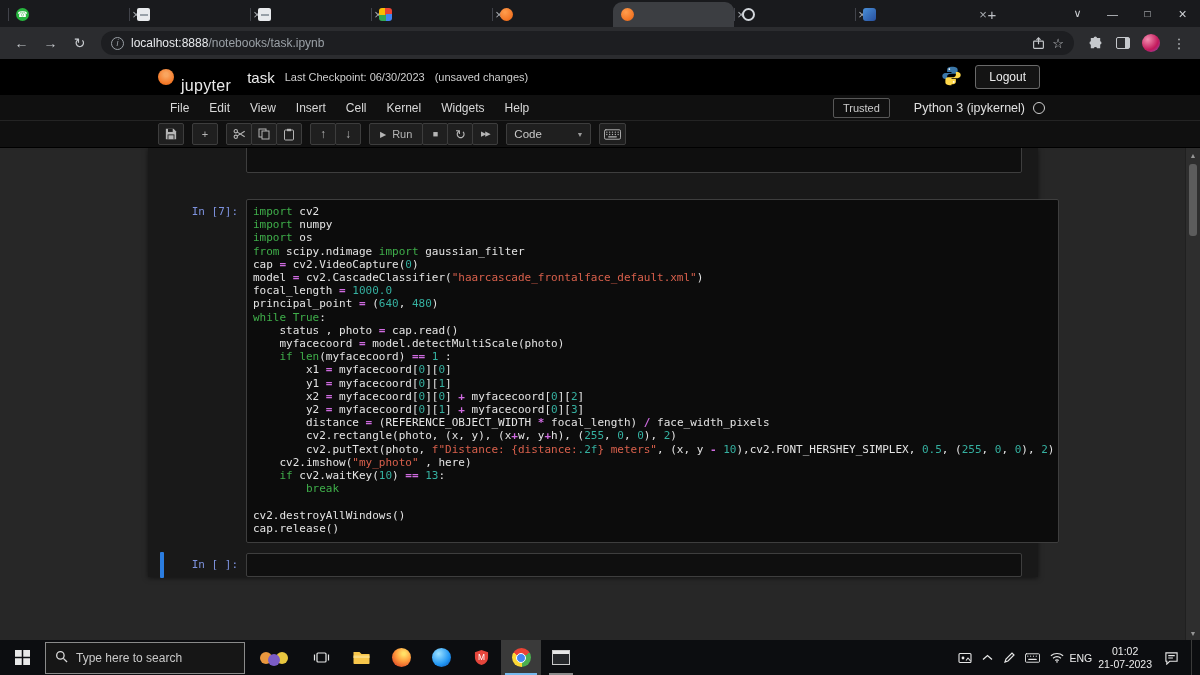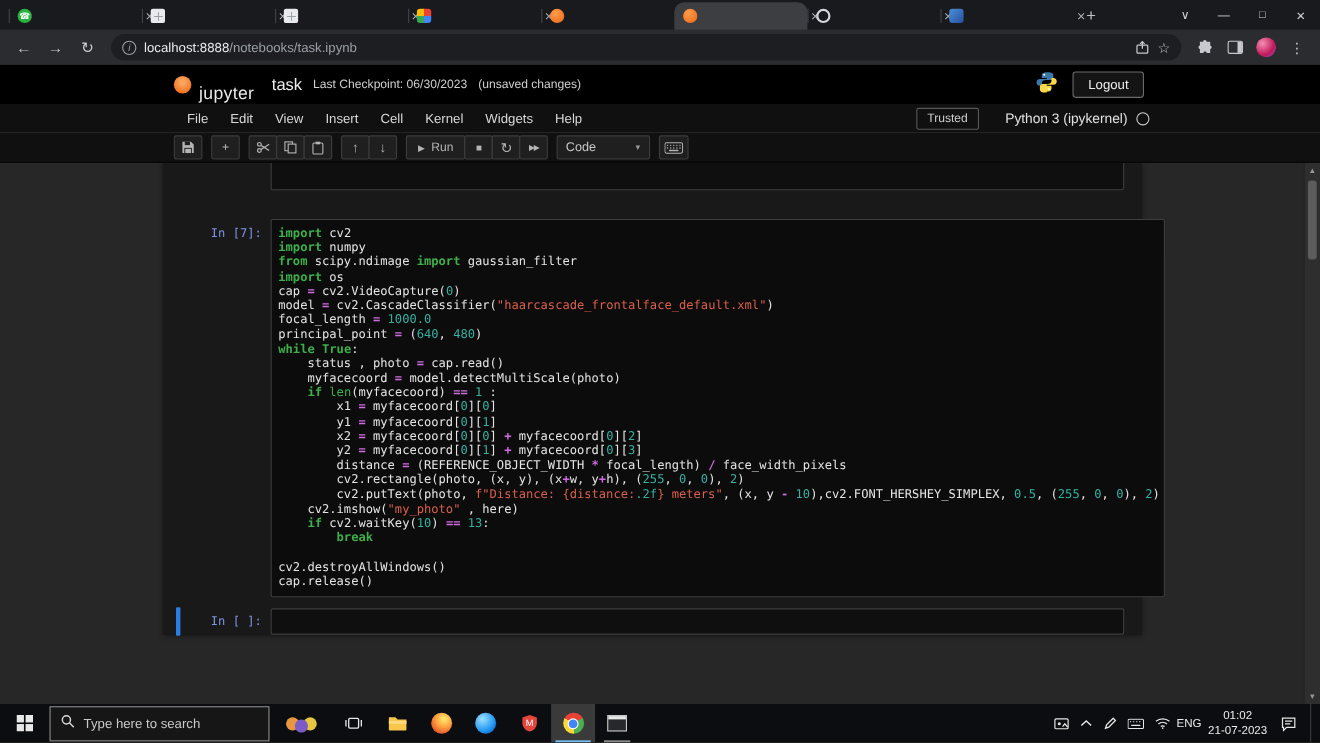--- a/index.html
+++ b/index.html
@@ -86,21 +86,21 @@
   .nb-container { position:absolute; left:148px; top:0; width:890px; height:429px; background:#191919; box-shadow:0 1px 5px rgba(0,0,0,.55); padding-top:0; }
   .cell { display:flex; position:relative; }
   .prompt { width:98px; flex:none; text-align:right; padding:6px 8px 0 0; font-family:"DejaVu Sans Mono", monospace; font-size:11px; color:#7e93e0; }
   .input-box { flex:1; margin-right:16px; border:1px solid #3e3e3e; background:#0c0c0c; border-radius:2px; }
   .cell-partial { height:26px; overflow:hidden; }
   .cell-partial .input-box { height:34px; margin-top:-9px; background:#0f0f0f; }
   .cell-code { margin-top:25px; }
   .code { padding:5px 4px 7px 6px; }
   .cl { white-space:pre; font-family:"DejaVu Sans Mono", monospace; font-size:11px; line-height:13.2px; min-height:13.2px; color:#e4e4e4; }
   .tok-p { color:#e4e4e4; }
-  .tok-k { color:#3fae4a; font-weight:bold; }
+  .tok-k { color:#3fae4a; font-weight:normal; }
   .tok-b { color:#3fae4a; }
   .tok-o { color:#cf6be0; font-weight:bold; }
   .tok-n { color:#35b0a0; }
   .tok-s { color:#d9604c; }
   .cell-empty { margin-top:10px; }
   .cell-empty .input-box { height:24px; background:#0f0f0f; }
   .cell-empty .prompt { padding-top:5px; }
   .cell.selected::before { content:''; position:absolute; left:12px; top:-1px; bottom:-1px; width:4px; background:#2b7de0; border-radius:1px; }
 
   
@@ -324,22 +324,22 @@
       <div class="cell cell-partial">
         <div class="prompt"></div>
         <div class="input-box"></div>
       </div>
       <div class="cell cell-code">
         <div class="prompt">In [7]:</div>
         <div class="input-box code">
           <div>
               <div class="cl"><span class="tok-k">import</span><span class="tok-p"> cv2</span></div>
               <div class="cl"><span class="tok-k">import</span><span class="tok-p"> numpy</span></div>
+              <div class="cl"><span class="tok-k">import</span><span class="tok-p"> os</span></div>
               <div class="cl"><span class="tok-k">from</span><span class="tok-p"> scipy.ndimage </span><span class="tok-k">import</span><span class="tok-p"> gaussian_filter</span></div>
-              <div class="cl"><span class="tok-k">import</span><span class="tok-p"> os</span></div>
               <div class="cl"><span class="tok-p">cap </span><span class="tok-o">=</span><span class="tok-p"> cv2.VideoCapture(</span><span class="tok-n">0</span><span class="tok-p">)</span></div>
               <div class="cl"><span class="tok-p">model </span><span class="tok-o">=</span><span class="tok-p"> cv2.CascadeClassifier(</span><span class="tok-s">"haarcascade_frontalface_default.xml"</span><span class="tok-p">)</span></div>
               <div class="cl"><span class="tok-p">focal_length </span><span class="tok-o">=</span><span class="tok-p"> </span><span class="tok-n">1000.0</span></div>
               <div class="cl"><span class="tok-p">principal_point </span><span class="tok-o">=</span><span class="tok-p"> (</span><span class="tok-n">640</span><span class="tok-p">, </span><span class="tok-n">480</span><span class="tok-p">)</span></div>
               <div class="cl"><span class="tok-k">while</span><span class="tok-p"> </span><span class="tok-k">True</span><span class="tok-p">:</span></div>
               <div class="cl"><span class="tok-p">    status , photo </span><span class="tok-o">=</span><span class="tok-p"> cap.read()</span></div>
               <div class="cl"><span class="tok-p">    myfacecoord </span><span class="tok-o">=</span><span class="tok-p"> model.detectMultiScale(photo)</span></div>
               <div class="cl"><span class="tok-p">    </span><span class="tok-k">if</span><span class="tok-p"> </span><span class="tok-b">len</span><span class="tok-p">(myfacecoord) </span><span class="tok-o">==</span><span class="tok-p"> </span><span class="tok-n">1</span><span class="tok-p"> :</span></div>
               <div class="cl"><span class="tok-p">        x1 </span><span class="tok-o">=</span><span class="tok-p"> myfacecoord[</span><span class="tok-n">0</span><span class="tok-p">][</span><span class="tok-n">0</span><span class="tok-p">]</span></div>
               <div class="cl"><span class="tok-p">        y1 </span><span class="tok-o">=</span><span class="tok-p"> myfacecoord[</span><span class="tok-n">0</span><span class="tok-p">][</span><span class="tok-n">1</span><span class="tok-p">]</span></div>

